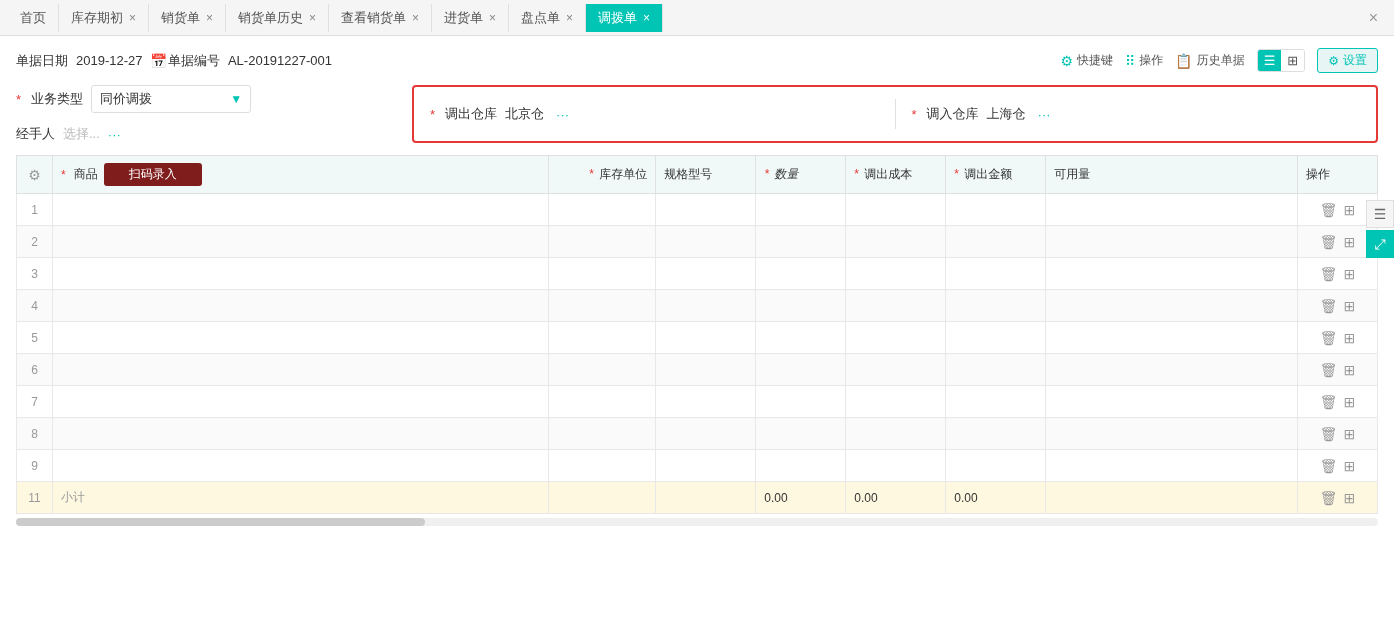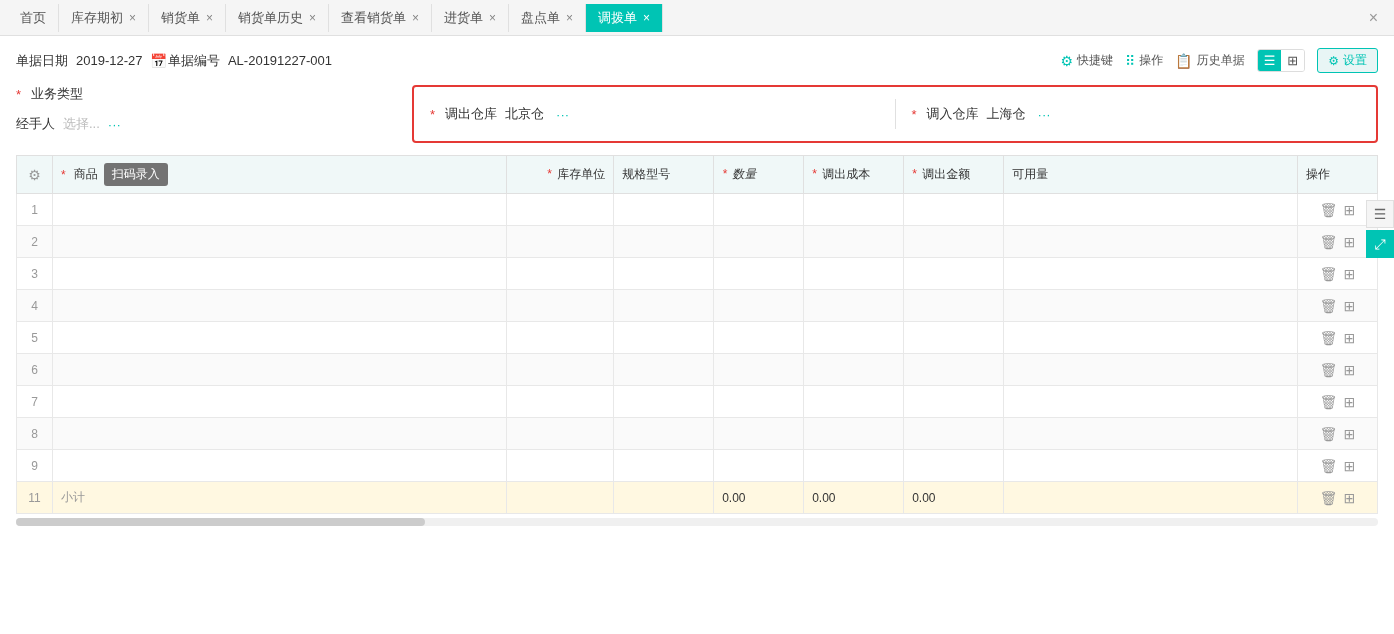--- a/index.html
+++ b/index.html
@@ -130,21 +130,21 @@
       align-items: center;
       gap: 0;
       position: relative;
     }
     .form-field {
       display: flex;
       align-items: center;
       gap: 8px;
       margin-bottom: 12px;
     }
-    .form-field:last-child { margin-bottom: 8px; }
+    .form-field:last-child { margin-bottom: 0; }
     .required-star { color: #e53935; margin-right: 2px; }
     .field-label { color: #333; white-space: nowrap; }
     .field-value {
       flex: 1;
       display: flex;
       align-items: center;
       gap: 4px;
     }
     .select-box {
       border: 1px solid #ddd;
@@ -206,25 +206,25 @@
       border: 1px solid #e8e8e8;
       color: #333;
       height: 32px;
     }
     .data-table tbody tr:nth-child(even) { background: #fafafa; }
     .data-table tbody tr:last-child td { background: #fff8e1; }
     .data-table .row-num { color: #999; text-align: center; width: 32px; }
 
     
     .scan-btn {
-      background: #737373;
+      background: #7f1d1d;
       color: #fff;
       border: none;
       border-radius: 3px;
-      padding: 3px 8px;
+      padding: 3px 25px;
       font-size: 12px;
       cursor: pointer;
       white-space: nowrap;
     }
 
     
     .action-cell {
       display: flex;
       align-items: center;
       gap: 6px;
@@ -368,20 +368,26 @@
       </button>
     </div>
   </div>
 
   <div class="form-section">
 
     <div class="form-left">
       <div class="form-field">
         <span class="required-star">*</span>
         <span class="field-label">业务类型</span>
+        <div class="field-value">
+          <div class="select-box">
+            <span>同价调拨</span>
+            <span class="arrow">▼</span>
+          </div>
+        </div>
       </div>
       <div class="form-field">
         <span class="field-label">经手人</span>
         <div class="field-value">
           <span class="placeholder-text">选择...</span>
           <span class="more-btn">···</span>
         </div>
       </div>
     </div>
 

